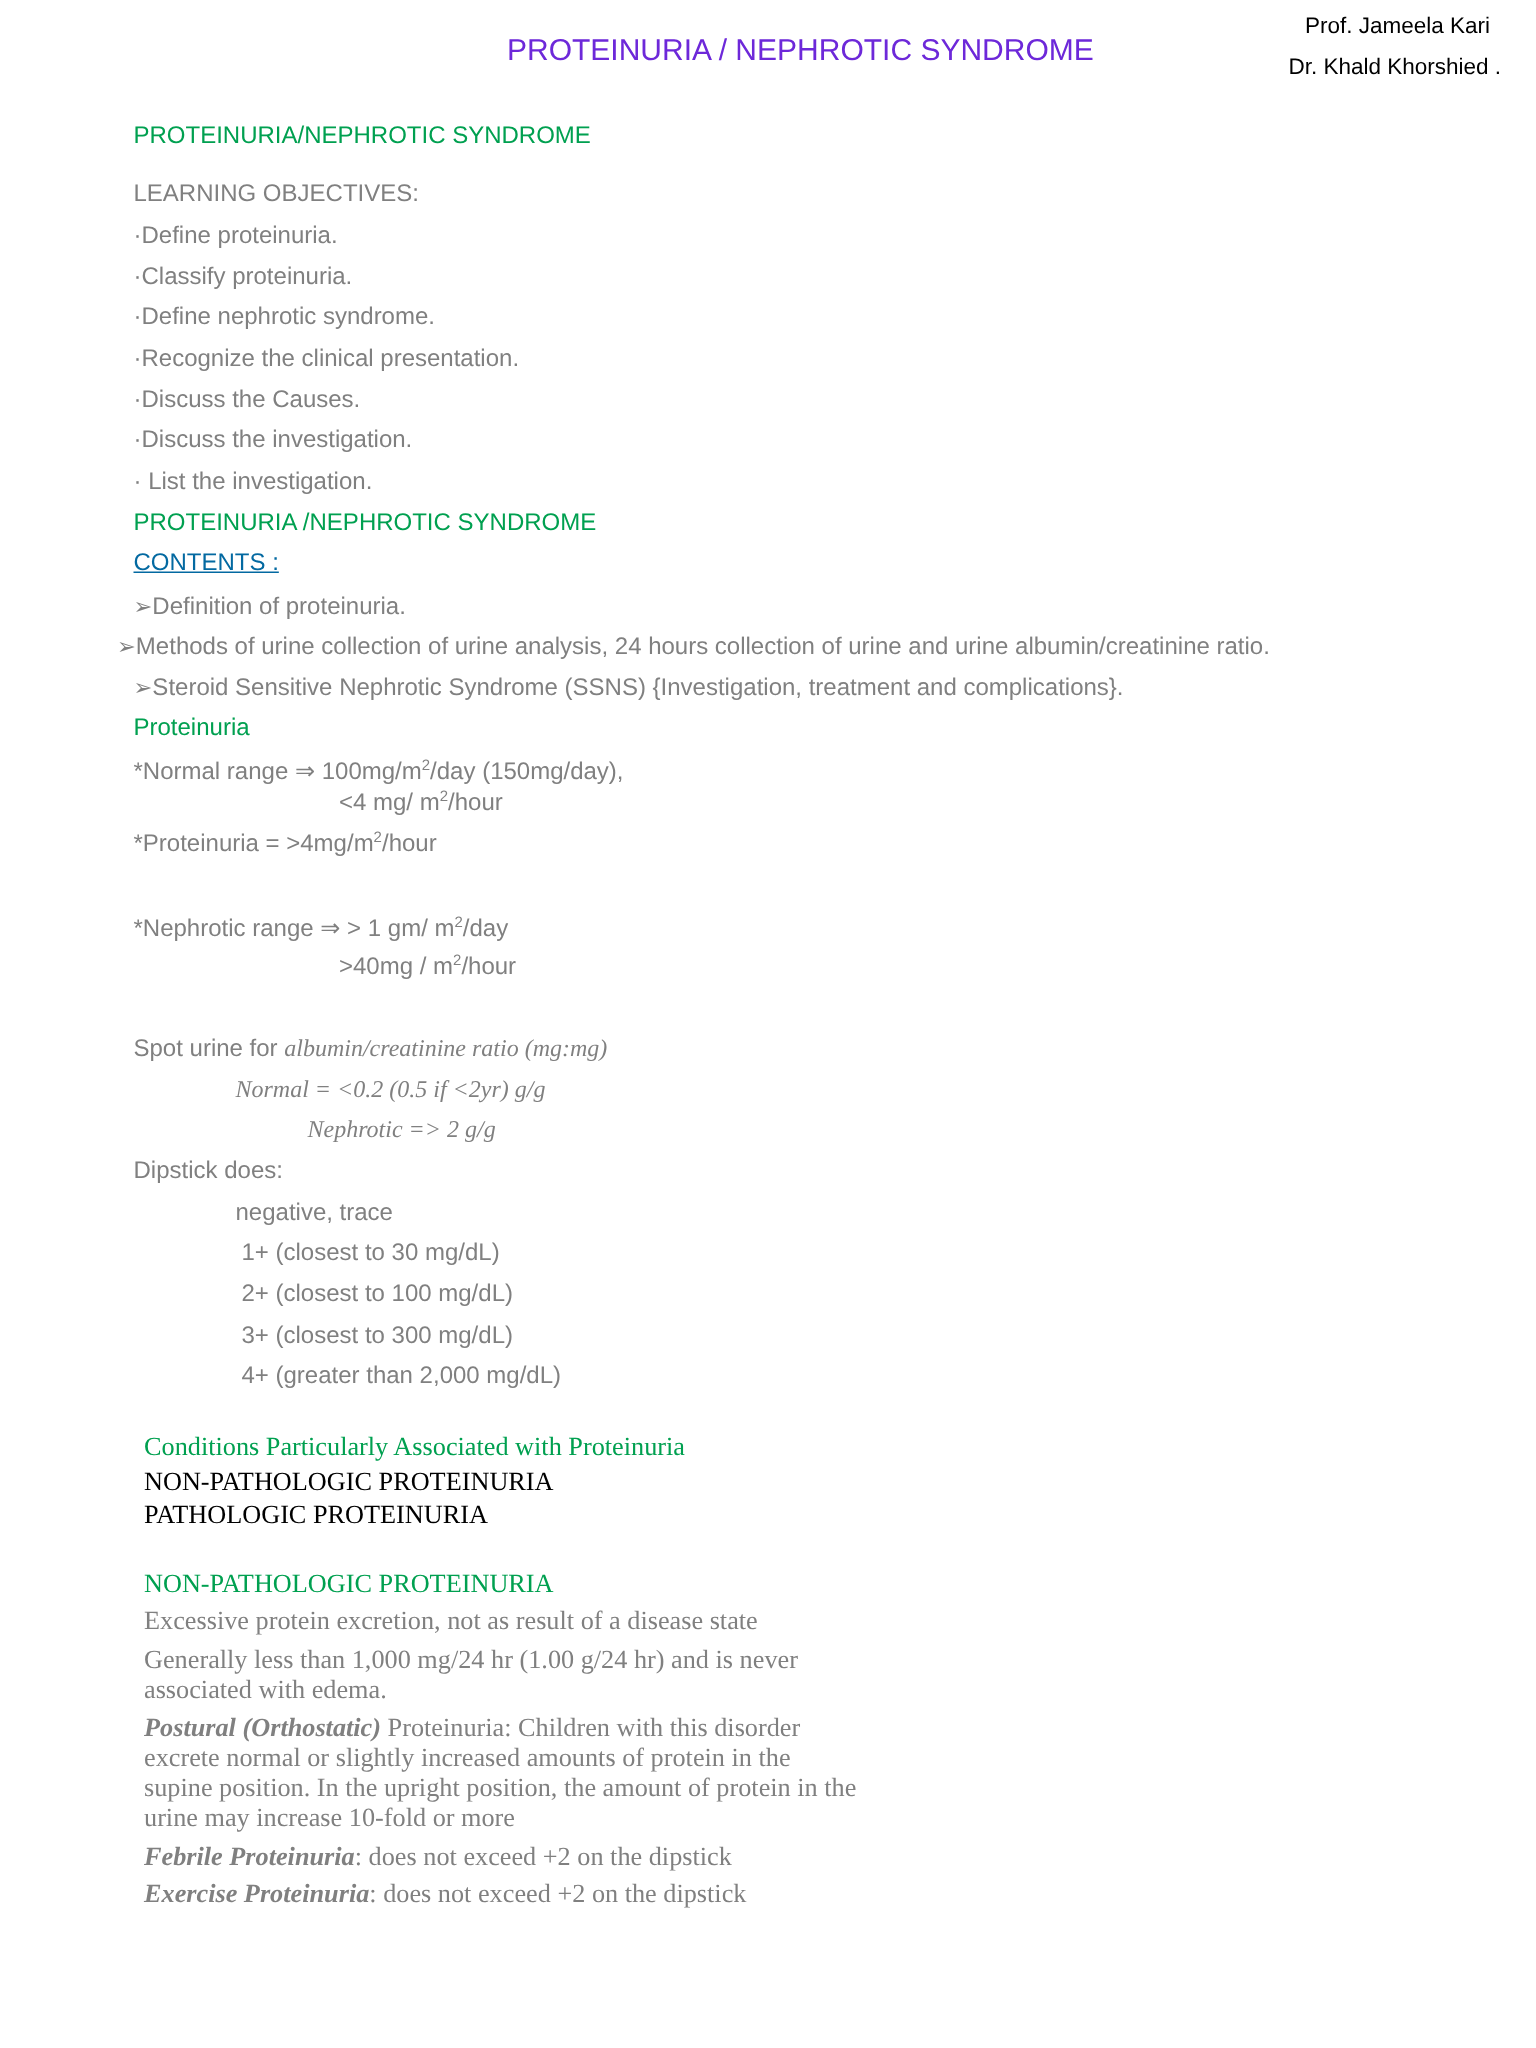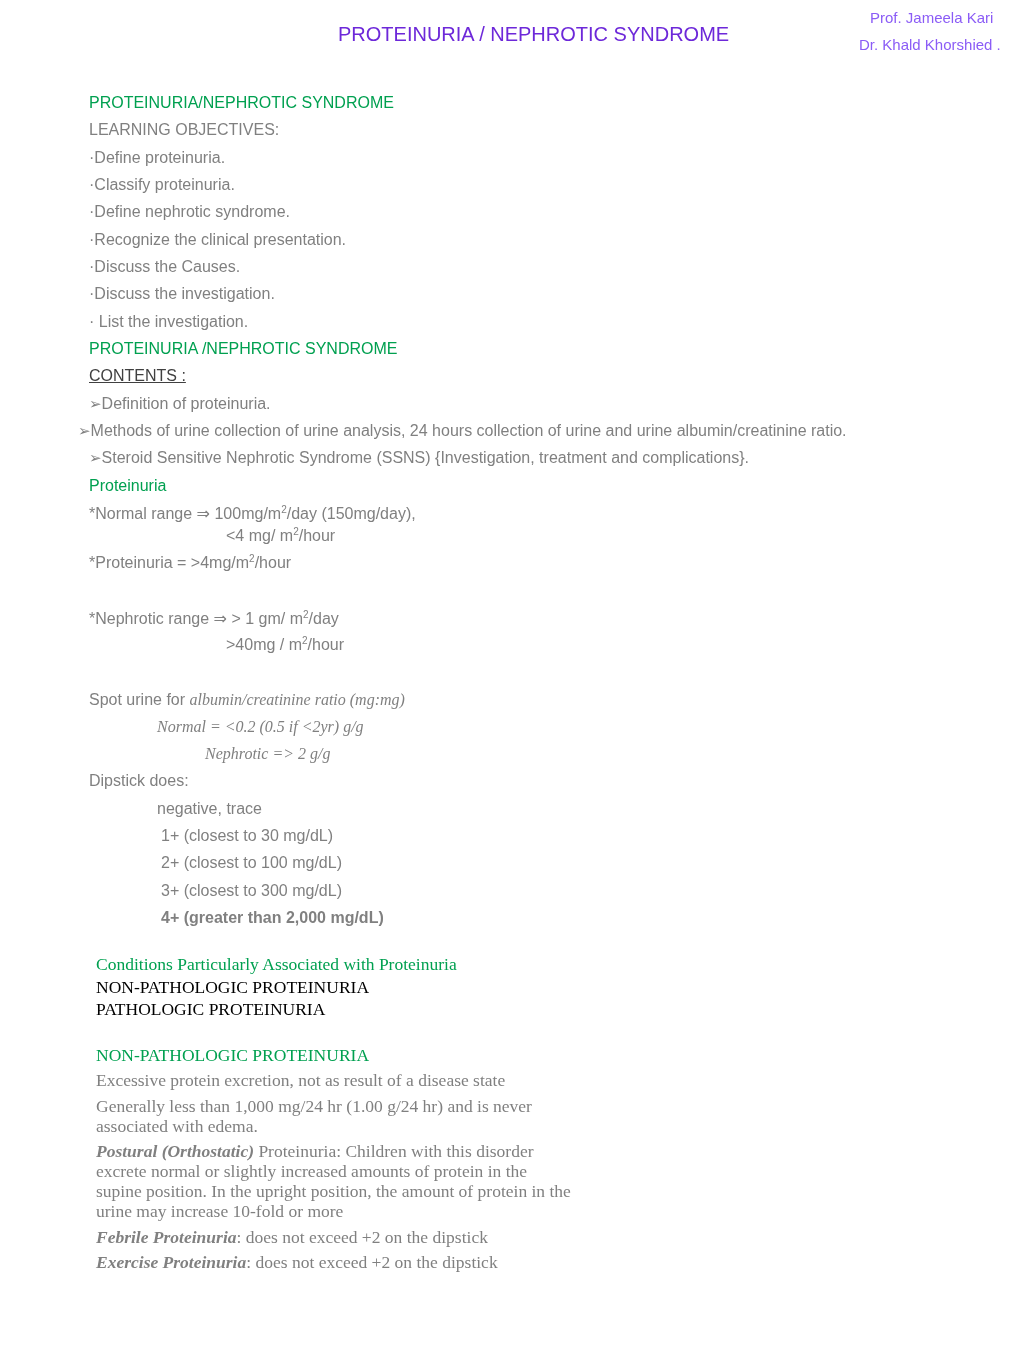--- a/index.html
+++ b/index.html
@@ -2,39 +2,39 @@
 <html><head>
 <meta charset="utf-8">
 <style>
   html, body { margin: 0; padding: 0; background: #ffffff; }
   body { width: 1024px; height: 1365px; position: relative; overflow: hidden;
          font-family: "Liberation Sans", "DejaVu Sans", sans-serif; color: #808080; }
   .abs { position: absolute; white-space: nowrap; }
   .sans { font-family: "Liberation Sans", "DejaVu Sans", sans-serif; font-size: 16px; }
   .serif { font-family: "Liberation Serif", "DejaVu Serif", serif; font-size: 17.5px; }
   .title { color: #6d28d9; font-size: 20px; }
-  .author { color: #8b5cf6; font-size: 15px; }
+  .author { color: #000000; font-size: 15px; }
   .green { color: #00a050; }
   .gray { color: #808080; }
   .black { color: #000000; }
-  .navy { color: #404040; text-decoration: underline; }
+  .navy { color: #0369a1; text-decoration: underline; }
   .ital { font-style: italic; font-family: Liberation Serif, serif; }
   .bi { font-weight: bold; font-style: italic; }
   sup { font-size: 10px; vertical-align: 6px; line-height: 0; }
   .arrow { font-size: 15px; }
   .para { white-space: normal; line-height: 20px; width: 480px; }
 </style>
 </head>
 <body>
 
 <div class="abs sans title" style="left:338px; top:23px;">PROTEINURIA / NEPHROTIC SYNDROME</div>
 <div class="abs sans author" style="left:870px; top:9px;">Prof. Jameela Kari</div>
 <div class="abs sans author" style="left:859px; top:36px;">Dr. Khald Khorshied .</div>
 
-<div class="abs sans green" style="left:89px; top:94px;">PROTEINURIA/NEPHROTIC SYNDROME</div>
+<div class="abs sans green" style="left:89px; top:82px;">PROTEINURIA/NEPHROTIC SYNDROME</div>
 <div class="abs sans gray" style="left:89px; top:121px;">LEARNING OBJECTIVES:</div>
 <div class="abs sans gray" style="left:89px; top:149px;">·Define proteinuria.</div>
 <div class="abs sans gray" style="left:89px; top:176px;">·Classify proteinuria.</div>
 <div class="abs sans gray" style="left:89px; top:203px;">·Define nephrotic syndrome.</div>
 <div class="abs sans gray" style="left:89px; top:231px;">·Recognize the clinical presentation.</div>
 <div class="abs sans gray" style="left:89px; top:258px;">·Discuss the Causes.</div>
 <div class="abs sans gray" style="left:89px; top:285px;">·Discuss the investigation.</div>
 <div class="abs sans gray" style="left:89px; top:313px;">· List the investigation.</div>
 
 <div class="abs sans green" style="left:89px; top:340px;">PROTEINURIA /NEPHROTIC SYNDROME</div>
@@ -70,21 +70,21 @@
   <span>Spot urine for </span><span class="ital">albumin/creatinine ratio (mg:mg)</span>
 </div>
 <div class="abs sans gray ital" style="left:157px; top:718px;">Normal = &lt;0.2 (0.5 if &lt;2yr) g/g</div>
 <div class="abs sans gray ital" style="left:157px; top:745px;margin-left:48px;">Nephrotic =&gt; 2 g/g</div>
 
 <div class="abs sans gray" style="left:89px; top:772px;">Dipstick does:</div>
 <div class="abs sans gray" style="left:157px; top:800px;">negative, trace</div>
 <div class="abs sans gray" style="left:161px; top:827px;">1+ (closest to 30 mg/dL)</div>
 <div class="abs sans gray" style="left:161px; top:854px;">2+ (closest to 100 mg/dL)</div>
 <div class="abs sans gray" style="left:161px; top:882px;">3+ (closest to 300 mg/dL)</div>
-<div class="abs sans gray" style="left:161px; top:909px;font-weight:bold;">4+ (greater than 2,000 mg/dL)</div>
+<div class="abs sans gray" style="left:161px; top:909px;">4+ (greater than 2,000 mg/dL)</div>
 
 <div class="abs serif green" style="left:96px; top:954px;">Conditions Particularly Associated with Proteinuria</div>
 <div class="abs serif black" style="left:96px; top:977px;">NON-PATHOLOGIC PROTEINURIA</div>
 <div class="abs serif black" style="left:96px; top:999px;">PATHOLOGIC PROTEINURIA</div>
 
 <div class="abs serif green" style="left:96px; top:1045px;">NON-PATHOLOGIC PROTEINURIA</div>
 <div class="abs serif gray" style="left:96px; top:1070px;">Excessive protein excretion, not as result of a disease state</div>
 <div class="abs serif gray para" style="left:96px; top:1096px;">Generally less than 1,000 mg/24 hr (1.00 g/24 hr) and is never associated with edema.</div>
 <div class="abs serif gray para" style="left:96px; top:1141px;">
   <span class="bi">Postural (Orthostatic)</span><span> Proteinuria: Children with this disorder excrete normal or slightly increased amounts of protein in the supine position. In the upright position, the amount of protein in the urine may increase 10-fold or more</span>

